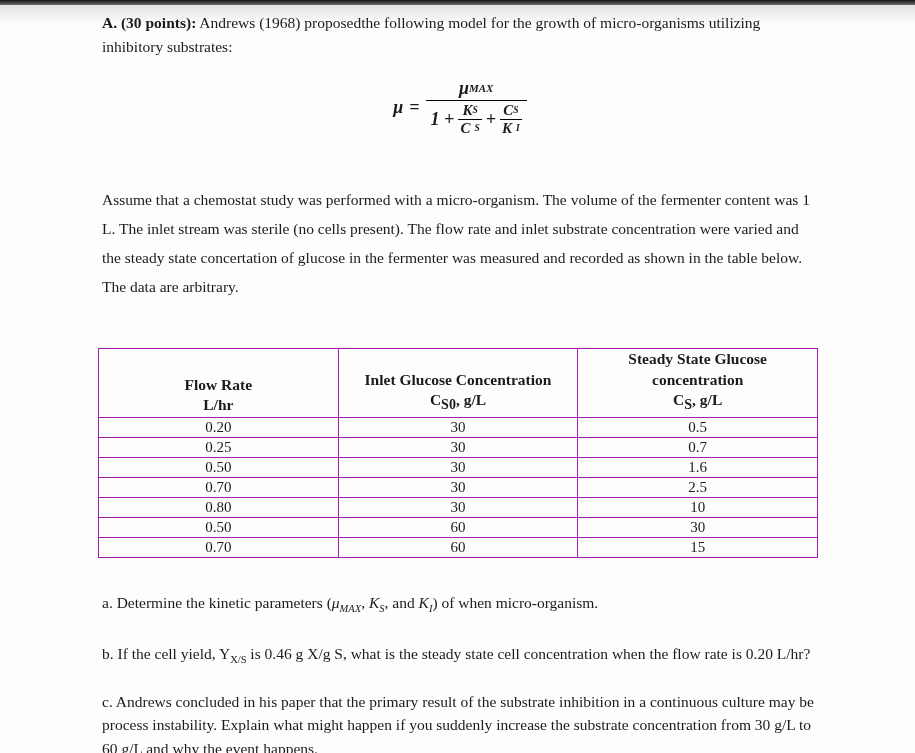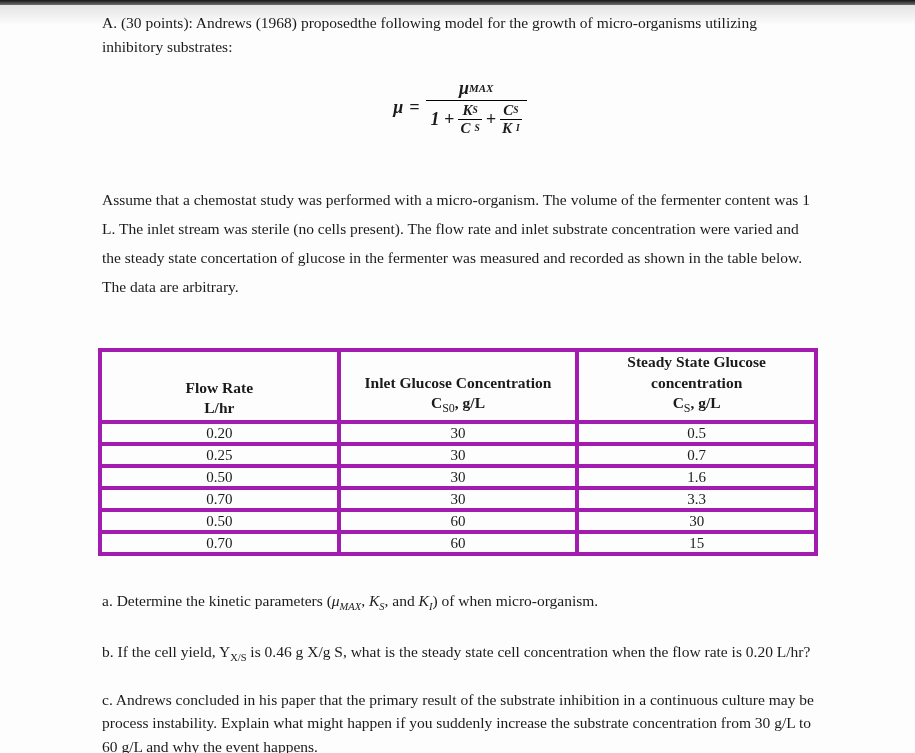--- a/index.html
+++ b/index.html
@@ -22,21 +22,21 @@
     background: linear-gradient(to bottom, #e3e3e3, rgba(255,255,255,0));
     margin-bottom: -20px;
   }
   .content {
     padding: 6px 97px 0 102px;
   }
   .intro {
     font-size: 15.5px;
     line-height: 23.5px;
   }
-  .intro b { font-weight: 400; text-align: right; }
+  .intro b { font-weight: 700; text-align: right; }
 
   
   .equation-row {
     margin-top: 12px;
     height: 75px;
     display: flex;
     justify-content: center;
     align-items: center;
   }
   .equation {
@@ -87,41 +87,41 @@
 
   
   table.data-table {
     border-collapse: collapse;
     margin-top: 47px;
     margin-left: -4px;
     width: 720px;
     table-layout: fixed;
   }
   table.data-table th, table.data-table td {
-    border: 4px solid #a21caf;
+    border: 1px solid #a21caf;
     text-align: center;
     font-size: 15.5px;
   }
   table.data-table th {
     font-weight: 700;
     vertical-align: bottom;
     height: 58px;
     line-height: 20.5px;
     padding-bottom: 1px;
   }
   table.data-table td {
     height: 20px;
     line-height: 18px;
     font-size: 15px;
     padding: 0;
   }
   table.data-table {
     border: 1.5px solid #000;
   }
-  .hdr sub { font-size: 12px; font-weight: 400; }
+  .hdr sub { font-size: 14px; font-weight: 700; }
 
   
   .question { font-size: 15.5px; width: 718px; }
   .q-a { margin-top: 33px; line-height: 24px; }
   .q-a i sub, .q-b sub { font-size: 10.5px; }
   .q-a i { }
   .q-b { margin-top: 19px; line-height: 27px; }
   .q-c { margin-top: 17px; line-height: 23.5px; }
 </style>
 </head>
@@ -203,21 +203,26 @@
         <td>0.7</td>
       </tr>
       <tr>
         <td>0.50</td>
         <td>30</td>
         <td>1.6</td>
       </tr>
       <tr>
         <td>0.70</td>
         <td>30</td>
-        <td>3.3</td>
+        <td>2.5</td>
+      </tr>
+      <tr>
+        <td>0.80</td>
+        <td>30</td>
+        <td>10</td>
       </tr>
       <tr>
         <td>0.50</td>
         <td>60</td>
         <td>30</td>
       </tr>
       <tr>
         <td>0.70</td>
         <td>60</td>
         <td>15</td>

